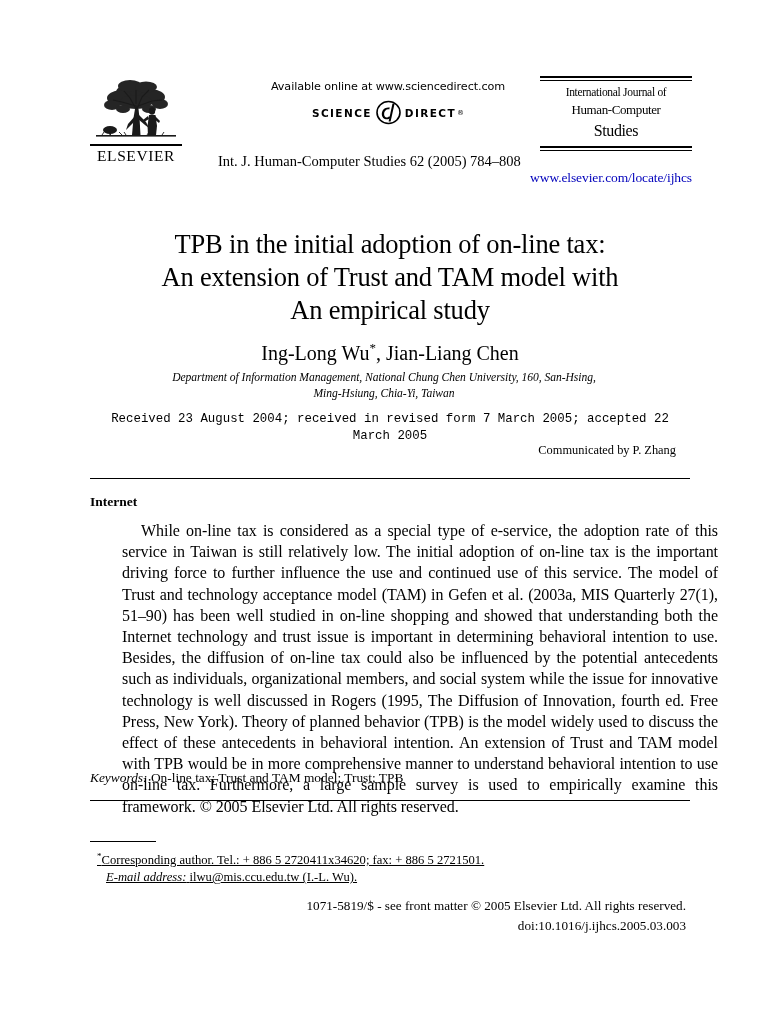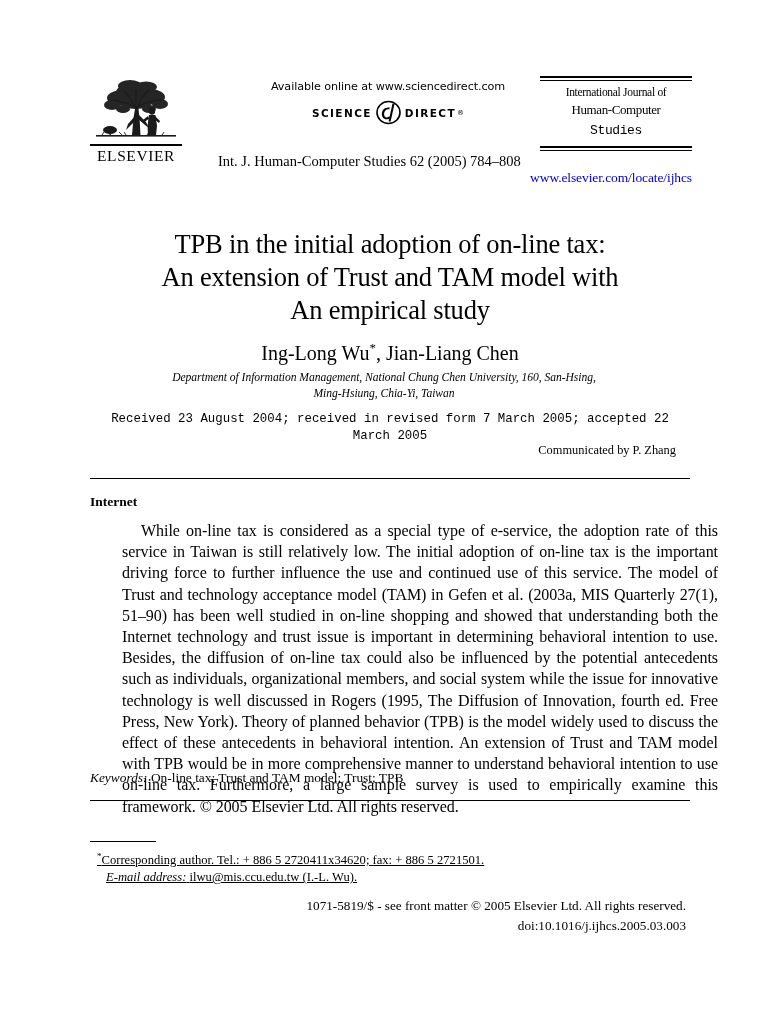--- a/index.html
+++ b/index.html
@@ -141,22 +141,22 @@
     white-space: nowrap;
   }
   .mh-line2 {
     font-family: "Liberation Serif", "DejaVu Serif", serif;
     font-size: 13px;
     line-height: 21px;
     letter-spacing: -0.4px;
     white-space: nowrap;
   }
   .mh-line3 {
-    font-family: Liberation Mono, monospace;
-    font-size: 13px;
+    font-family: Liberation Serif, serif;
+    font-size: 16px;
     line-height: 21px;
     letter-spacing: -0.4px;
   }
   .mh-rule-bot {
     margin-top: 3px;
   }
 
   
   .citation {
     position: absolute;

